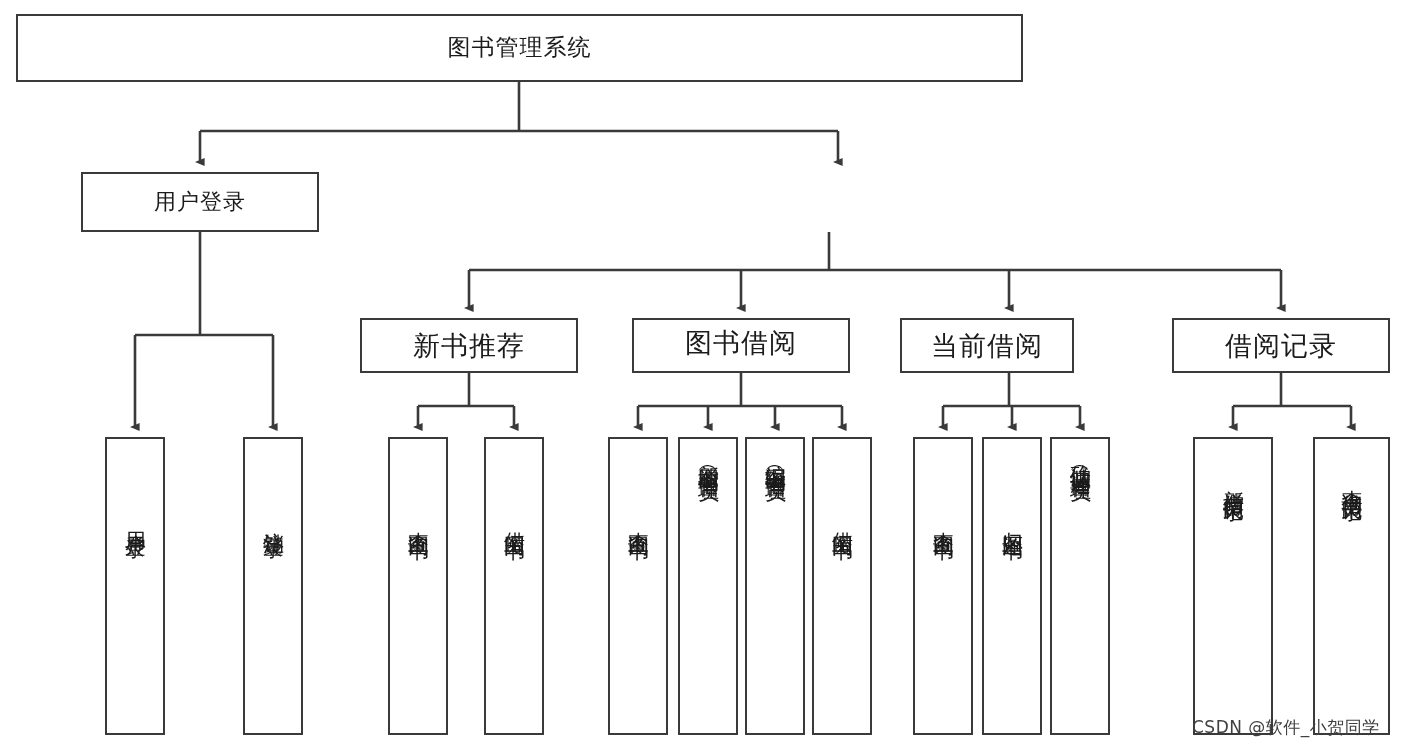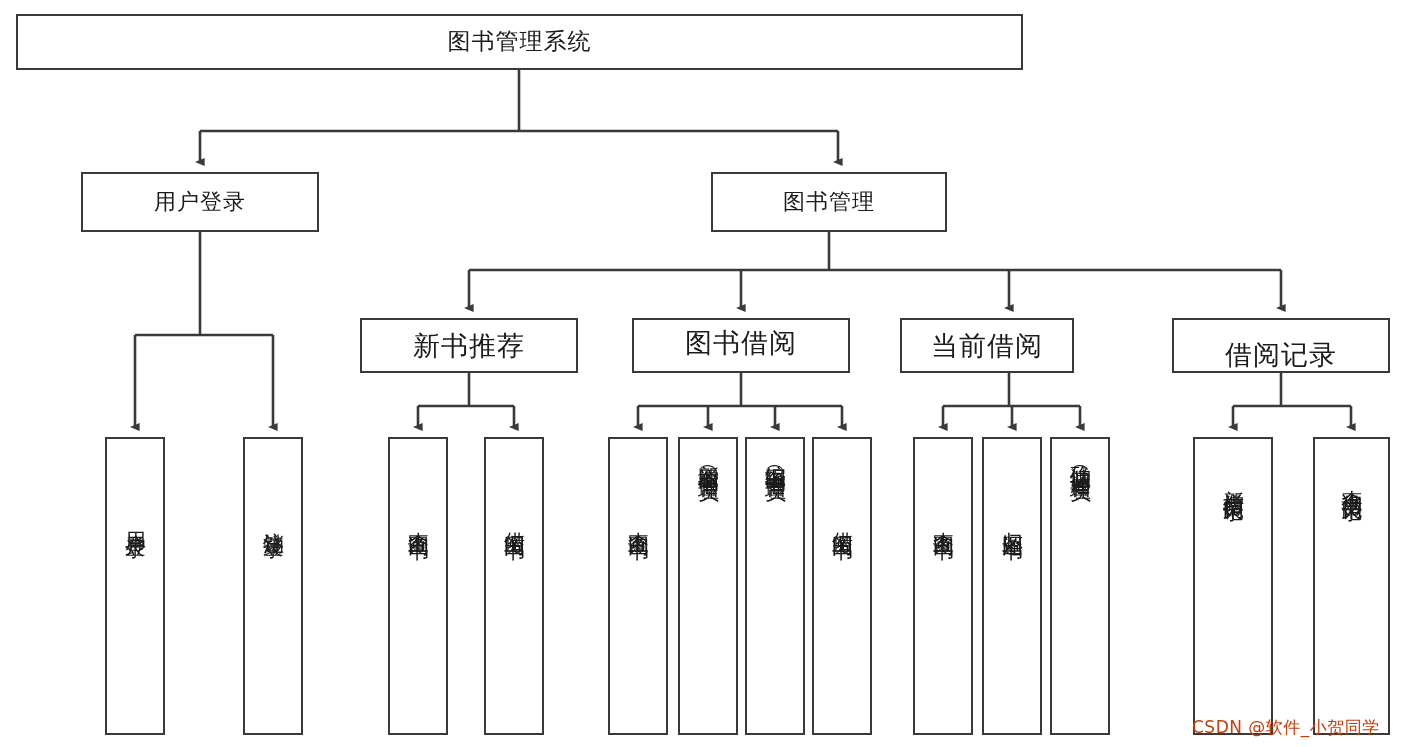--- a/index.html
+++ b/index.html
@@ -58,21 +58,21 @@
   }
   .hlabel {
     display: block;
     letter-spacing: 1px;
   }
   #watermark {
     position: absolute;
     left: 1192px;
     top: 716px;
     font-size: 17px;
-    color: #c2410c;
+    color: #404040;
     letter-spacing: 0.5px;
     white-space: nowrap;
   }
 </style>
 </head>
 <body>
 
 <div id="canvas">
 
   <svg id="edges" viewBox="0 0 1405 747" xmlns="http://www.w3.org/2000/svg">
@@ -118,41 +118,38 @@
       <path d="M1012,406 L1012,427" marker-end="url(#arrow)"></path>
       <path d="M1080,406 L1080,427" marker-end="url(#arrow)"></path>
 
       <path d="M1281,373 L1281,406"></path>
       <path d="M1233,406 L1351,406"></path>
       <path d="M1233,406 L1233,427" marker-end="url(#arrow)"></path>
       <path d="M1351,406 L1351,427" marker-end="url(#arrow)"></path>
     </g>
   </svg>
 
-  <div class="node root" style="left:16px; top:14px; width:1007px; height:56px;">
+  <div class="node root" style="left:16px; top:14px; width:1007px; height:68px;">
     <span class="hlabel">图书管理系统</span>
   </div>
 
   <div class="node level1" style="left:81px; top:172px; width:238px; height:60px;">
     <span class="hlabel">用户登录</span>
-  </div>
-  <div class="node level1" style="left:711px; top:172px; width:236px; height:60px;">
-    <span class="hlabel">图书管理</span>
   </div>
 
   <div class="node level2" style="left:360px; top:318px; width:218px; height:55px;">
     <span class="hlabel">新书推荐</span>
   </div>
   <div class="node level2" style="left:632px; top:318px; width:218px; height:55px;font-family:Liberation Mono, monospace;">
     <span class="hlabel">图书借阅</span>
   </div>
   <div class="node level2" style="left:900px; top:318px; width:174px; height:55px;">
     <span class="hlabel">当前借阅</span>
   </div>
-  <div class="node level2" style="left:1172px; top:318px; width:218px; height:55px;align-items:flex-end;">
+  <div class="node level2" style="left:1172px; top:318px; width:218px; height:55px;">
     <span class="hlabel">借阅记录</span>
   </div>
 
   <div class="node leaf" style="left:105px; top:437px; width:60px; height:298px; padding-top:76px;">
     <span class="vlabel">用户登录</span>
   </div>
   <div class="node leaf" style="left:243px; top:437px; width:60px; height:298px; padding-top:76px;">
     <span class="vlabel">注销登录</span>
   </div>
 

